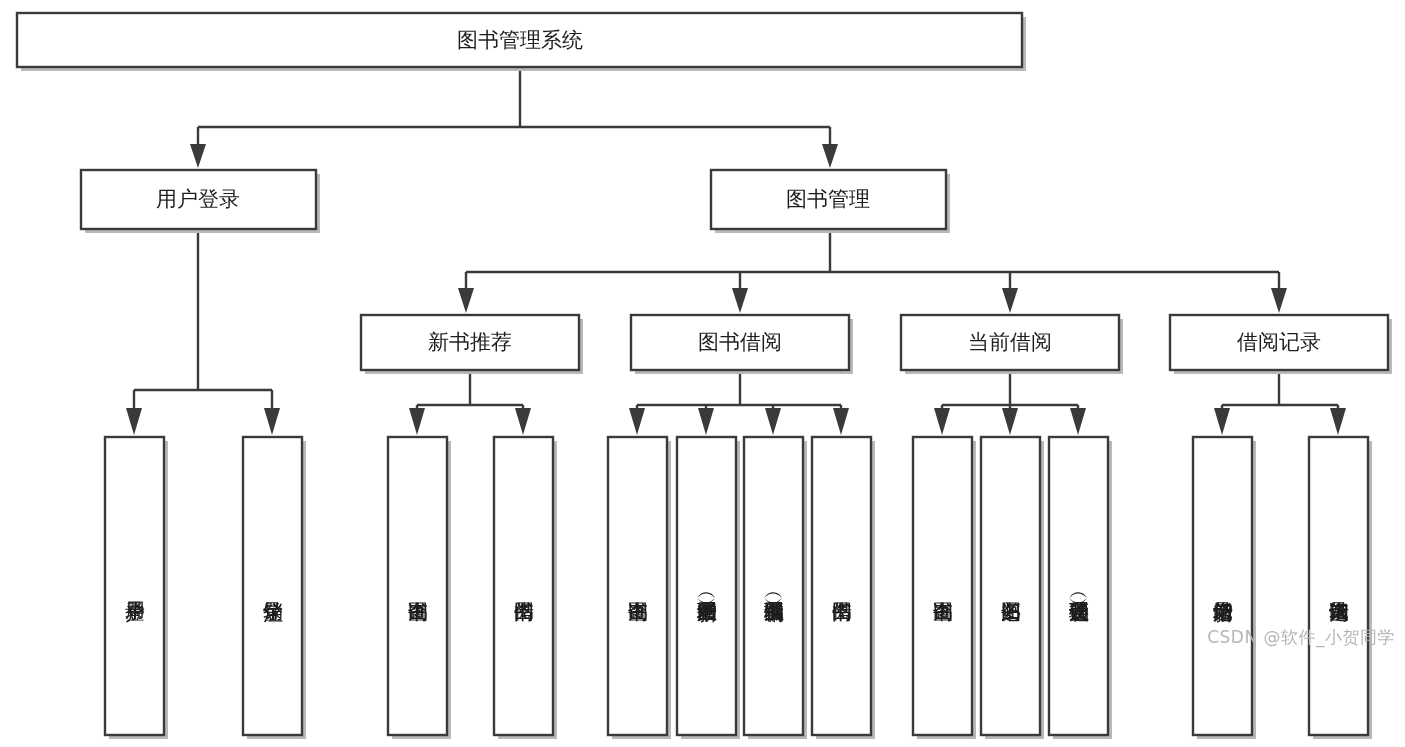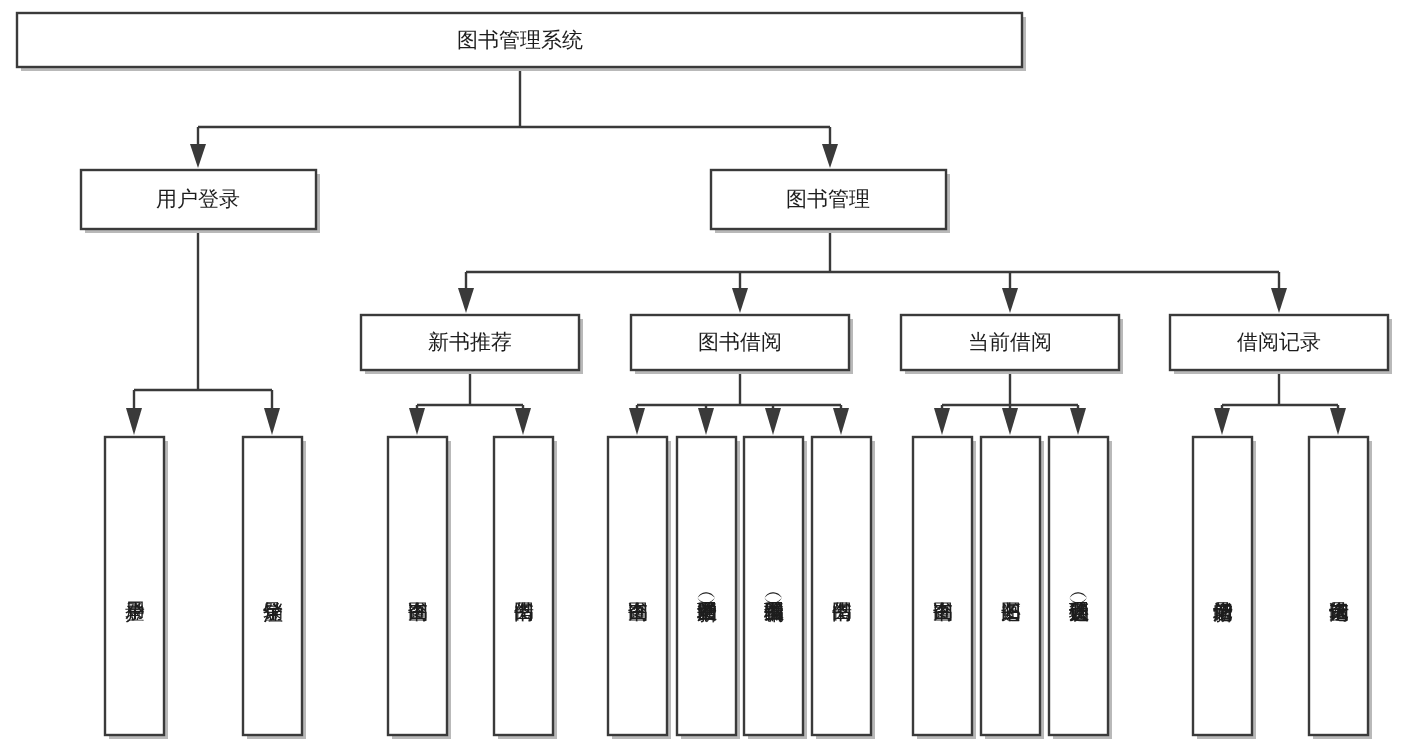--- a/index.html
+++ b/index.html
@@ -263,14 +263,15 @@
       <text class="node-label-v" x="1222" y="586">新增借阅记录</text>
     </g>
     <g>
       <rect class="box-shadow" x="1313" y="441" width="59" height="298"></rect>
       <rect class="box-rect" x="1309" y="437" width="59" height="298"></rect>
       <text class="node-label-v" x="1338" y="586">查询借阅记录</text>
     </g>
 
   </svg>
 
+  <div class="watermark">CSDN @软件_小贺同学</div>
 
 </div>
 
 </body></html>

